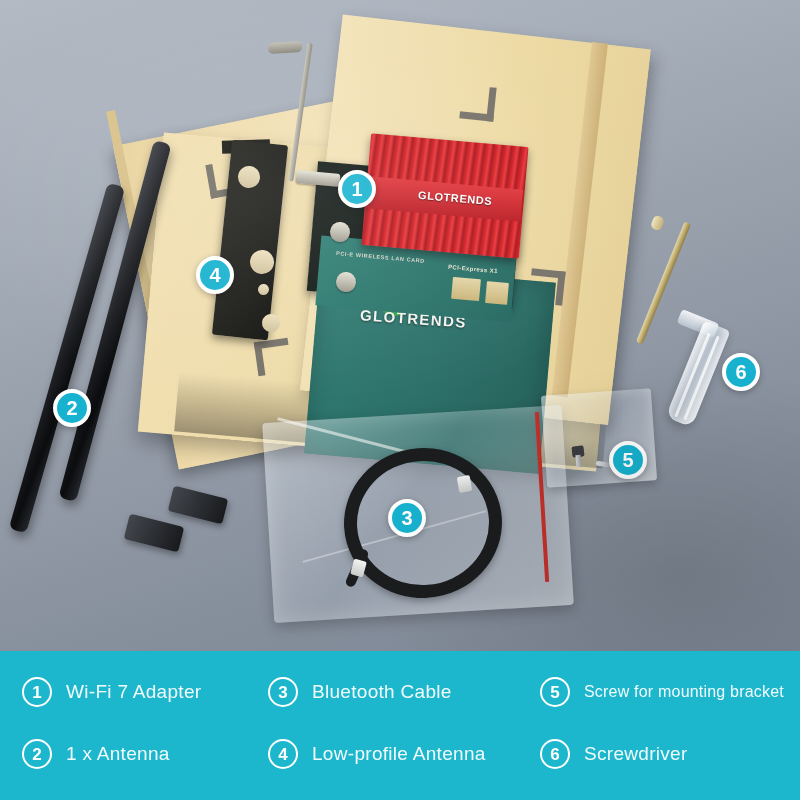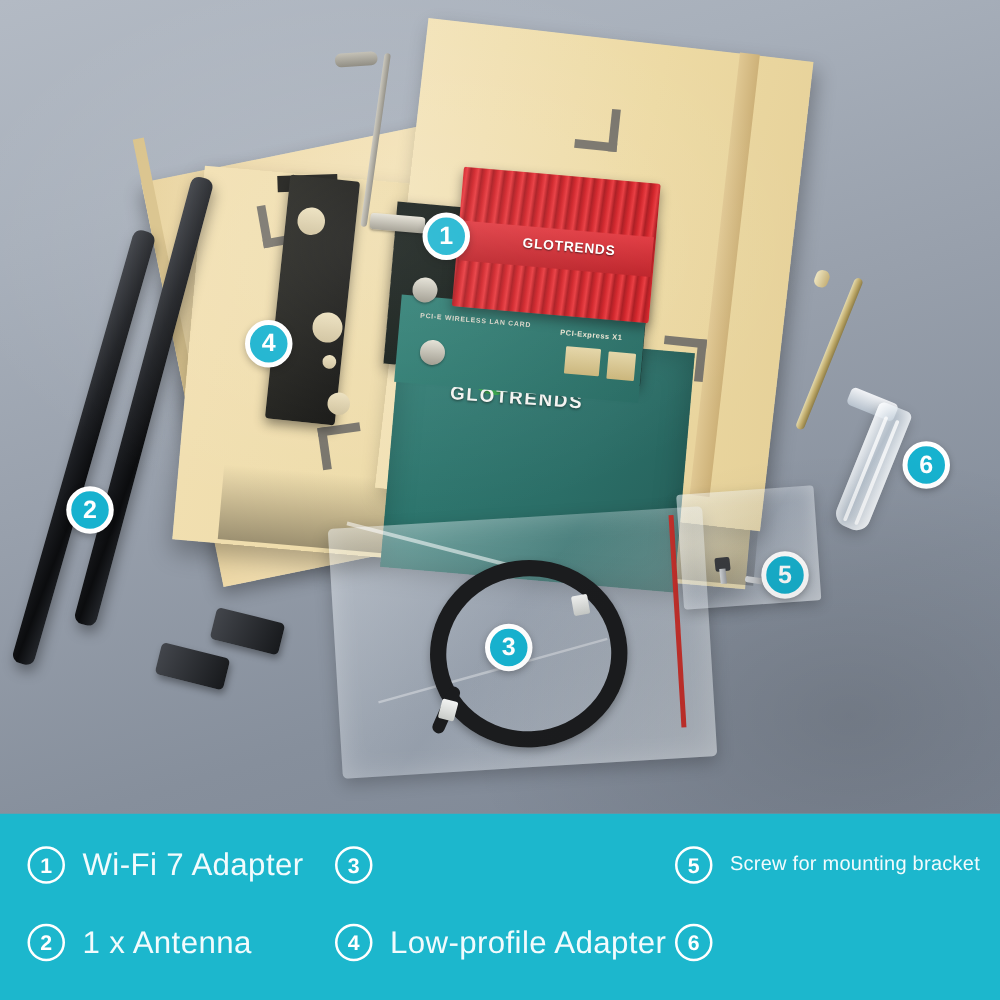--- a/index.html
+++ b/index.html
@@ -177,21 +177,21 @@
   #col3{left:540px;width:258px;}
   .legend-row{position:absolute;display:flex;align-items:center;}
   .row-a{top:26px;}
   .row-b{top:88px;}
   .legend-badge{width:30px;height:30px;border-radius:50%;flex:0 0 30px;
       border:2.5px solid #ffffff;box-sizing:border-box;background:#1cb7cd;
       display:flex;align-items:center;justify-content:center;
       color:#ffffff;font-size:17px;font-weight:700;line-height:1;}
   .legend-text{margin-left:14px;color:#f2fbfd;white-space:nowrap;
       font-family:"Liberation Sans",sans-serif;font-weight:300;}
-  .lt-big{font-size:25px;letter-spacing:.3px;}
+  .lt-big{font-size:19px;letter-spacing:.3px;}
   .lt-small{font-size:16px;letter-spacing:.2px;}
 </style>
 </head>
 <body>
 
 <div id="page">
 
   <div id="photo">
 
     <div class="box-lid" id="box-lid-left"></div>
@@ -288,31 +288,33 @@
       </div>
       <div class="legend-row row-b">
         <div class="legend-badge">2</div>
         <div class="legend-text lt-big">1 x Antenna</div>
       </div>
     </div>
 
     <div class="legend-col" id="col2">
       <div class="legend-row row-a">
         <div class="legend-badge">3</div>
+        <div class="legend-text lt-big">Bluetooth Cable</div>
       </div>
       <div class="legend-row row-b">
         <div class="legend-badge">4</div>
-        <div class="legend-text lt-big">Low-profile Adapter</div>
+        <div class="legend-text lt-big">Low-profile Antenna</div>
       </div>
     </div>
 
     <div class="legend-col" id="col3">
       <div class="legend-row row-a">
         <div class="legend-badge">5</div>
         <div class="legend-text lt-small">Screw for mounting bracket</div>
       </div>
       <div class="legend-row row-b">
         <div class="legend-badge">6</div>
+        <div class="legend-text lt-big">Screwdriver</div>
       </div>
     </div>
 
   </div>
 </div>
 
 </body></html>

